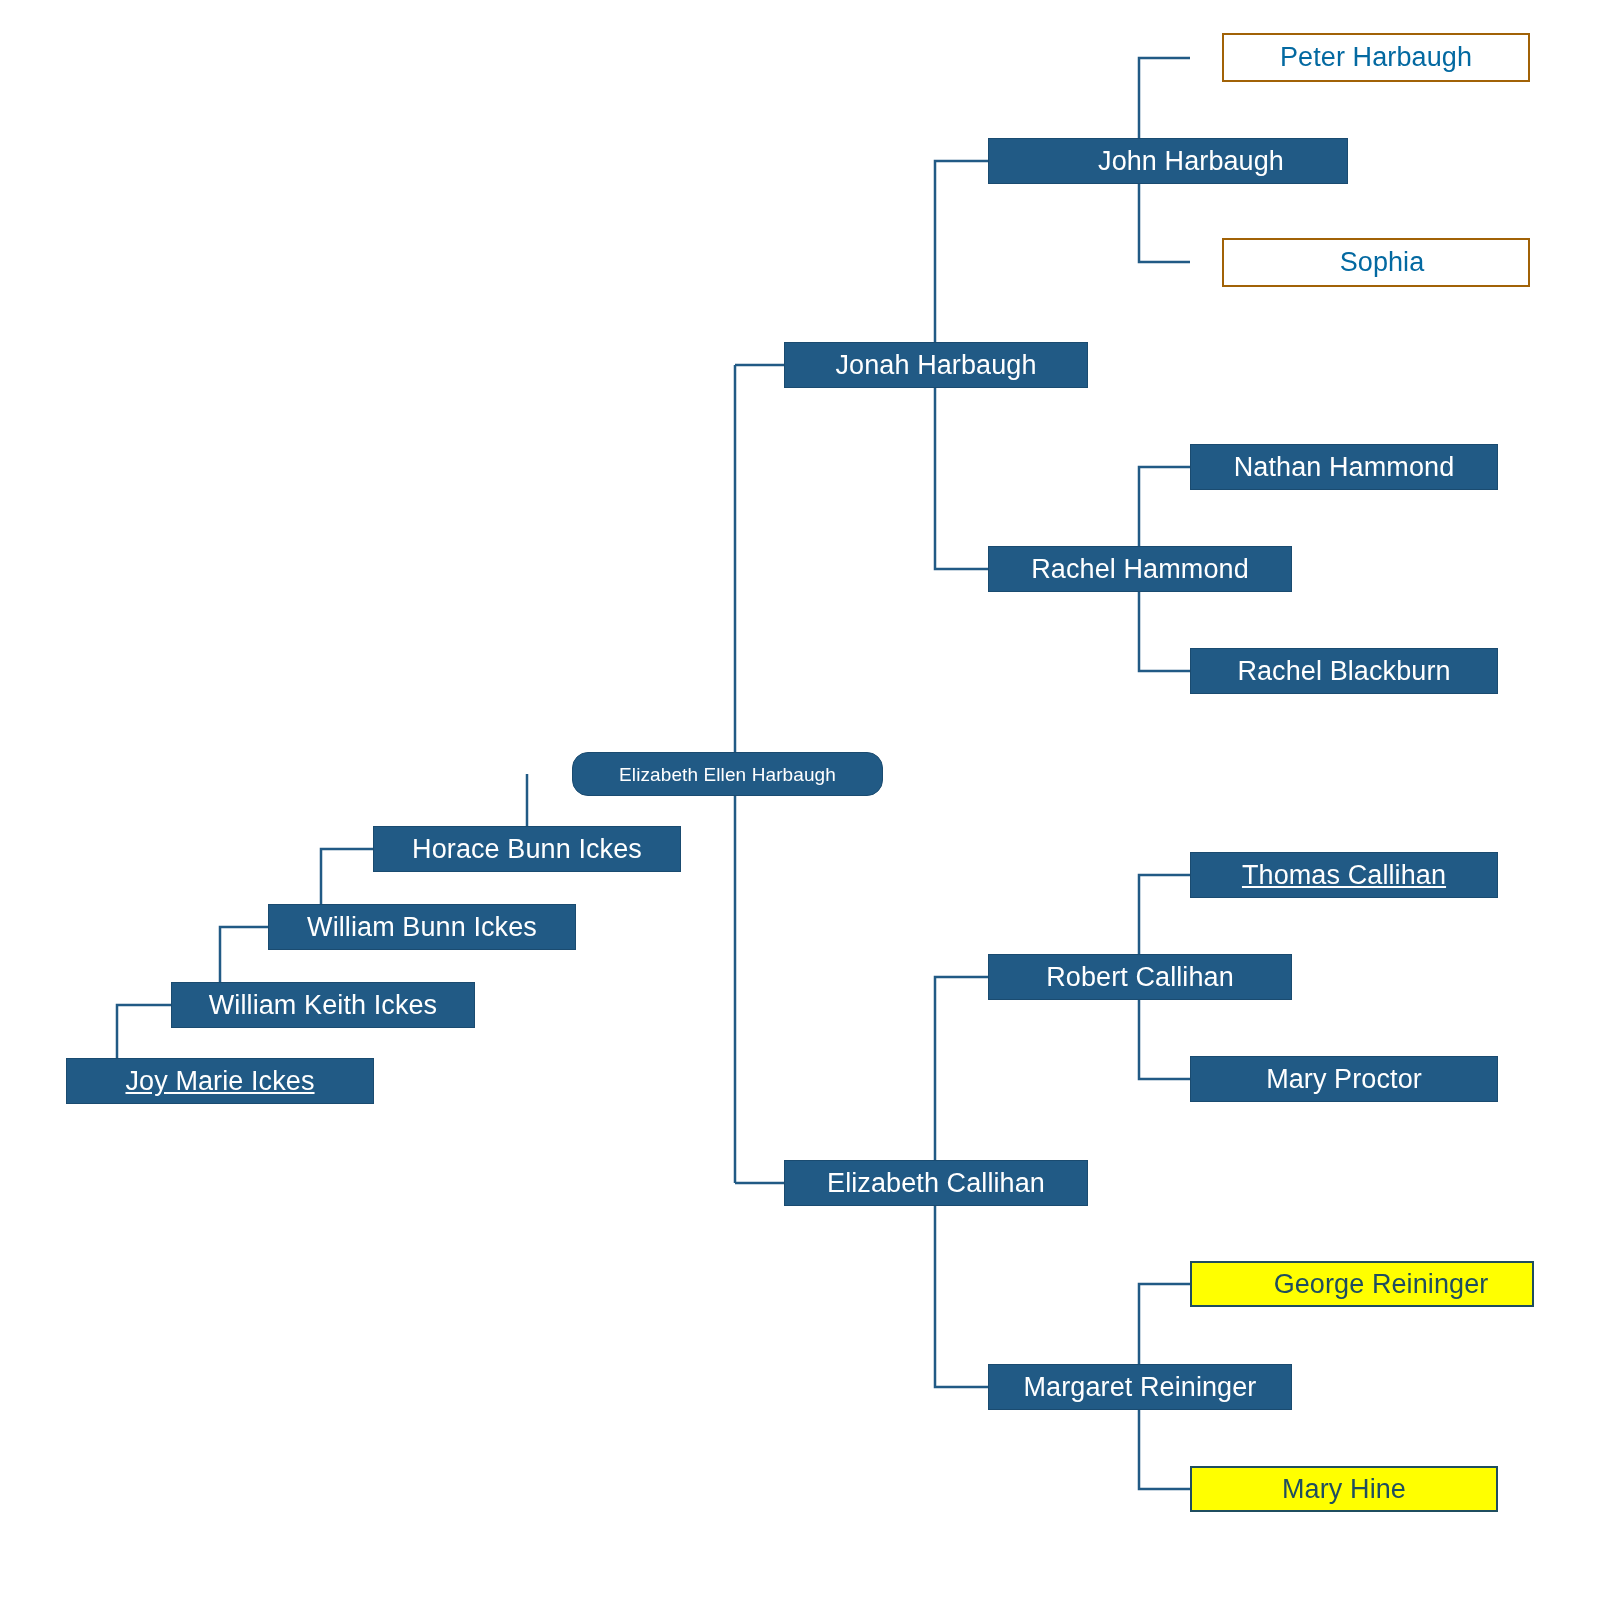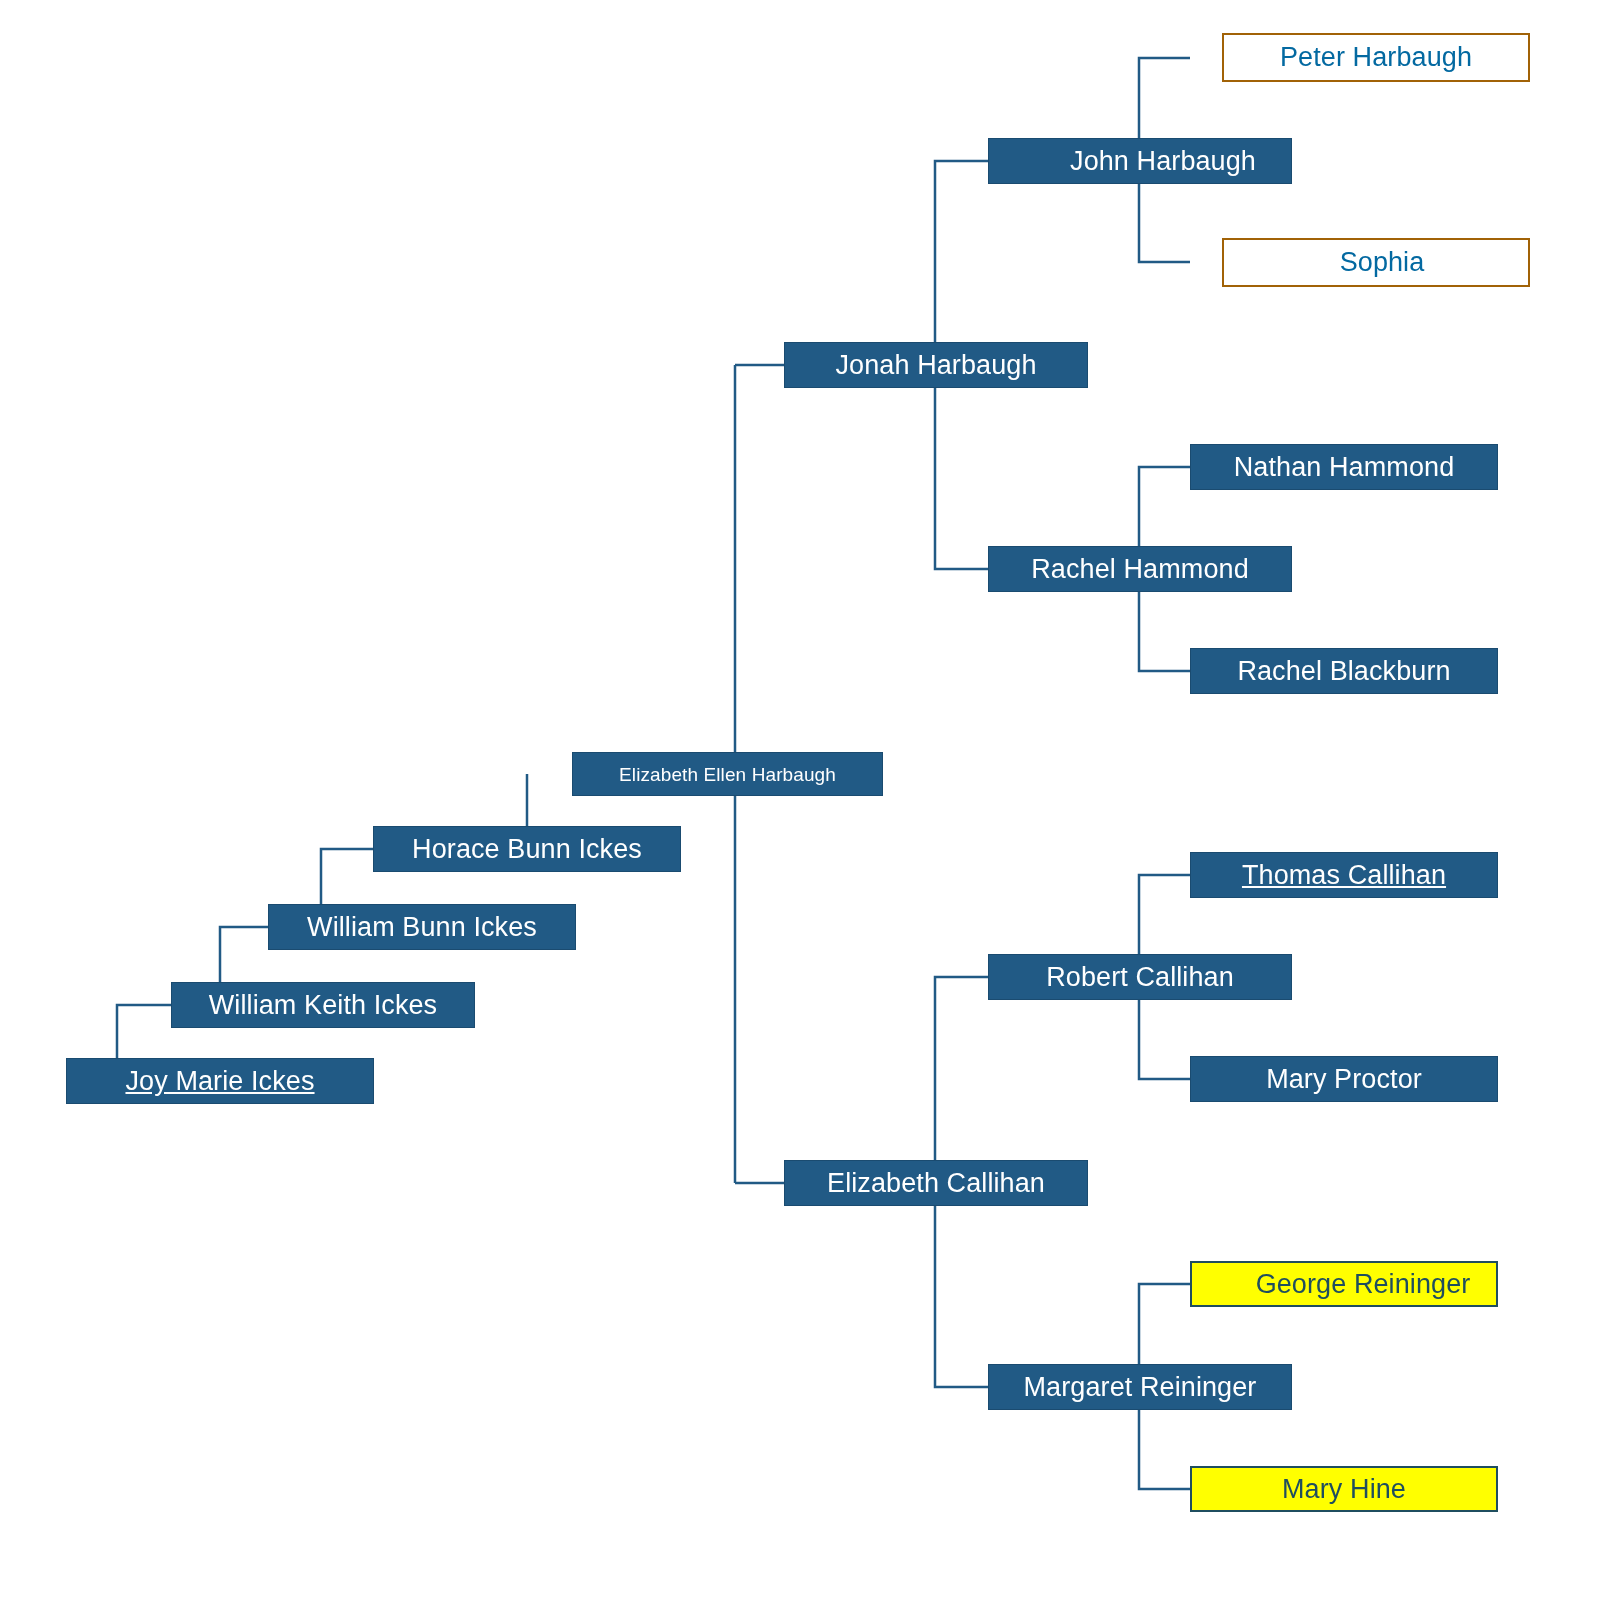--- a/index.html
+++ b/index.html
@@ -77,21 +77,21 @@
       <path d="M 117 1058 L 117 1005 L 171 1005" fill="none" stroke="#215A85" stroke-width="2.5"></path>
     </svg>
 
   <div id="nodes-layer">
       <div class="node outline" style="left: 1190px; top: 33px; width: 308px; height: 49px; font-size: 27px;">
         <span class="label">Peter Harbaugh</span>
       </div>
       <div class="node outline" style="left: 1190px; top: 238px; width: 308px; height: 49px; font-size: 27px; padding-left: 12px;">
         <span class="label">Sophia</span>
       </div>
-      <div class="node filled" style="left: 988px; top: 138px; width: 304px; height: 46px; font-size: 27px; padding-left: 46px;">
+      <div class="node filled" style="left: 988px; top: 138px; width: 360px; height: 46px; font-size: 27px; padding-left: 46px;">
         <span class="label">John Harbaugh</span>
       </div>
       <div class="node filled" style="left: 1190px; top: 444px; width: 308px; height: 46px; font-size: 27px;">
         <span class="label">Nathan Hammond</span>
       </div>
       <div class="node filled" style="left: 1190px; top: 648px; width: 308px; height: 46px; font-size: 27px;">
         <span class="label">Rachel Blackburn</span>
       </div>
       <div class="node filled" style="left: 988px; top: 546px; width: 304px; height: 46px; font-size: 27px; text-align: right;">
         <span class="label">Rachel Hammond</span>
@@ -101,33 +101,33 @@
       </div>
       <div class="node filled" style="left: 1190px; top: 852px; width: 308px; height: 46px; font-size: 27px; text-decoration: underline;">
         <span class="label">Thomas Callihan</span>
       </div>
       <div class="node filled" style="left: 1190px; top: 1056px; width: 308px; height: 46px; font-size: 27px;">
         <span class="label">Mary Proctor</span>
       </div>
       <div class="node filled" style="left: 988px; top: 954px; width: 304px; height: 46px; font-size: 27px;">
         <span class="label">Robert Callihan</span>
       </div>
-      <div class="node highlight" style="left: 1190px; top: 1261px; width: 308px; height: 46px; font-size: 27px; padding-left: 38px;">
+      <div class="node highlight" style="left: 1190px; top: 1261px; width: 344px; height: 46px; font-size: 27px; padding-left: 38px;">
         <span class="label">George Reininger</span>
       </div>
       <div class="node highlight" style="left: 1190px; top: 1466px; width: 308px; height: 46px; font-size: 27px;">
         <span class="label">Mary Hine</span>
       </div>
       <div class="node filled" style="left: 988px; top: 1364px; width: 304px; height: 46px; font-size: 27px;">
         <span class="label">Margaret Reininger</span>
       </div>
       <div class="node filled" style="left: 784px; top: 1160px; width: 304px; height: 46px; font-size: 27px;">
         <span class="label">Elizabeth Callihan</span>
       </div>
-      <div class="node filled" style="left: 572px; top: 752px; width: 311px; height: 44px; font-size: 19px;">
+      <div class="node filled" style="left: 572px; top: 752px; width: 311px; height: 44px; font-size: 19px; border-radius: 16px;">
         <span class="label">Elizabeth Ellen Harbaugh</span>
       </div>
       <div class="node filled" style="left: 373px; top: 826px; width: 308px; height: 46px; font-size: 27px;">
         <span class="label">Horace Bunn Ickes</span>
       </div>
       <div class="node filled" style="left: 268px; top: 904px; width: 308px; height: 46px; font-size: 27px;">
         <span class="label">William Bunn Ickes</span>
       </div>
       <div class="node filled" style="left: 171px; top: 982px; width: 304px; height: 46px; font-size: 27px;">
         <span class="label">William Keith Ickes</span>

